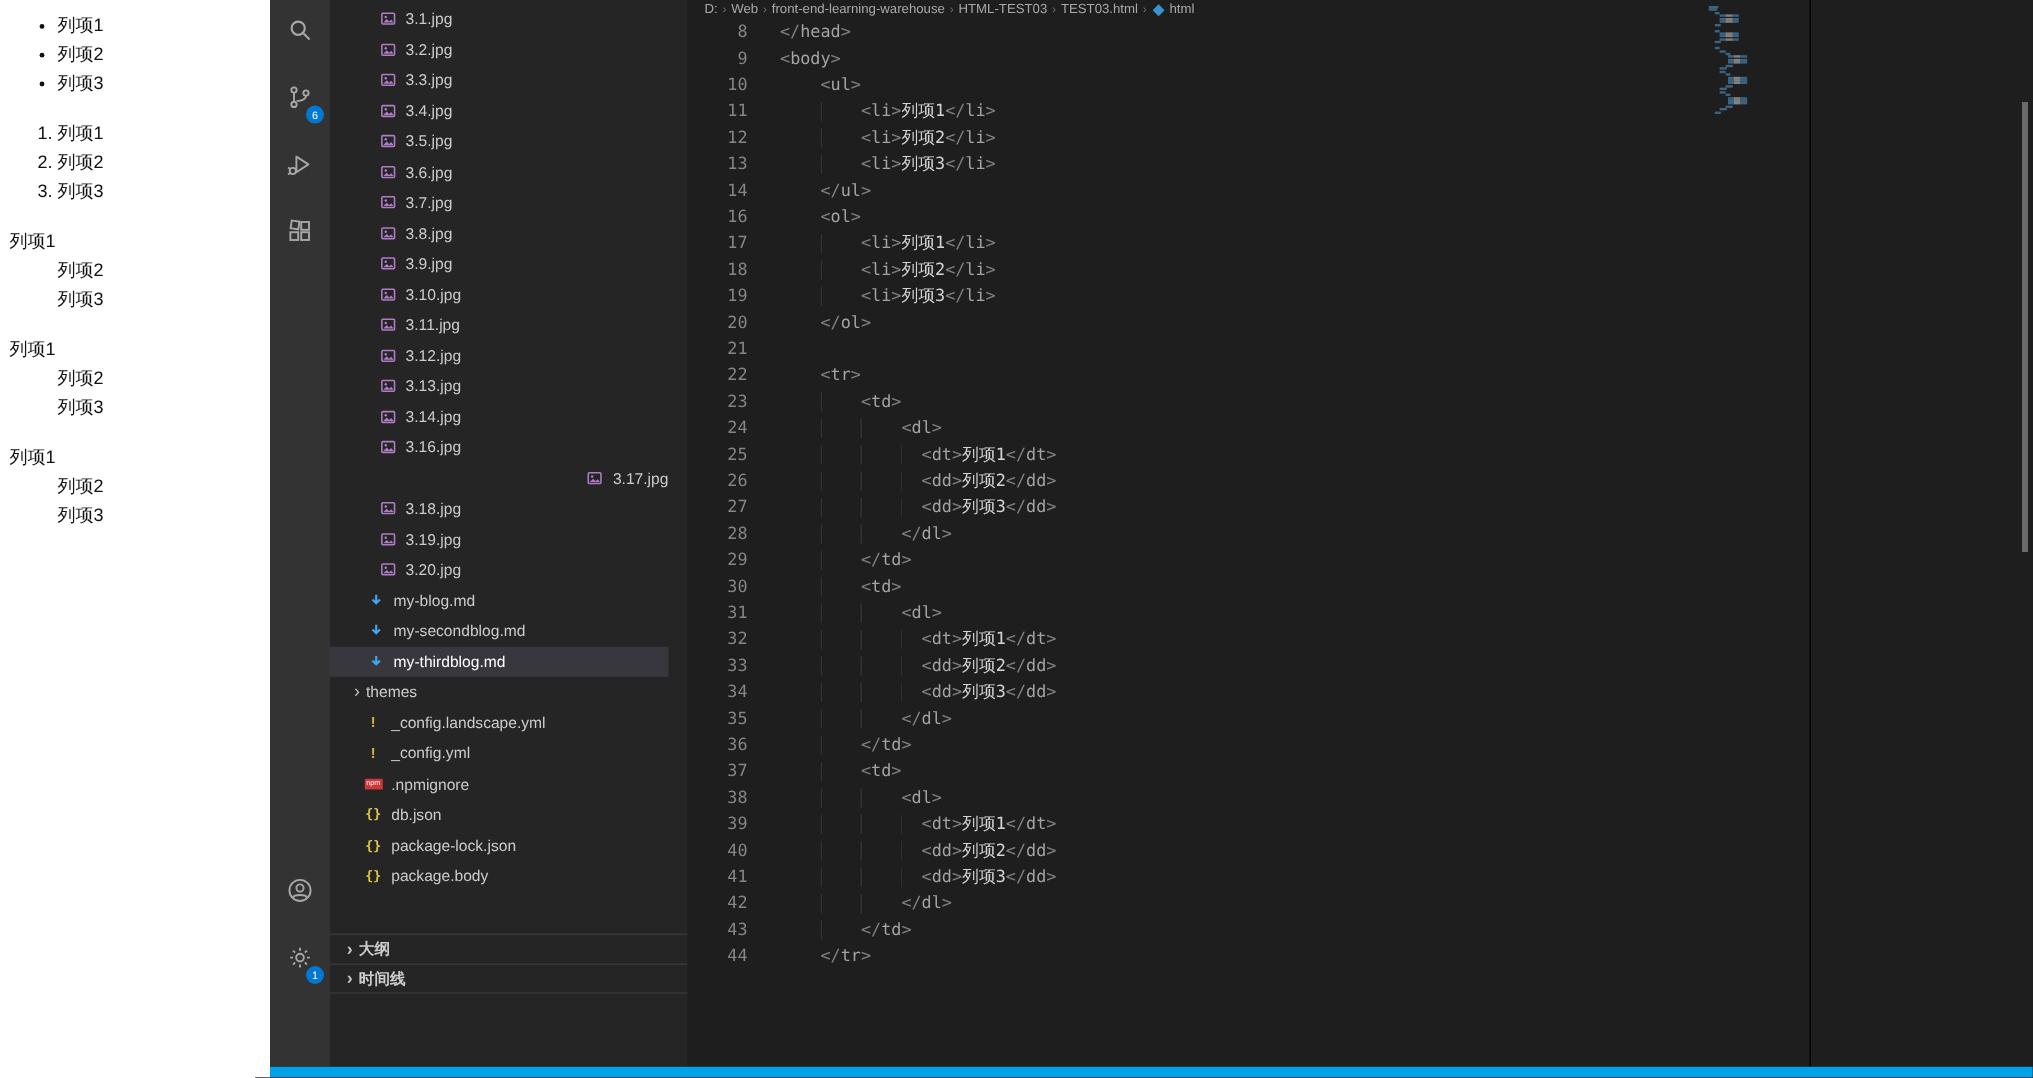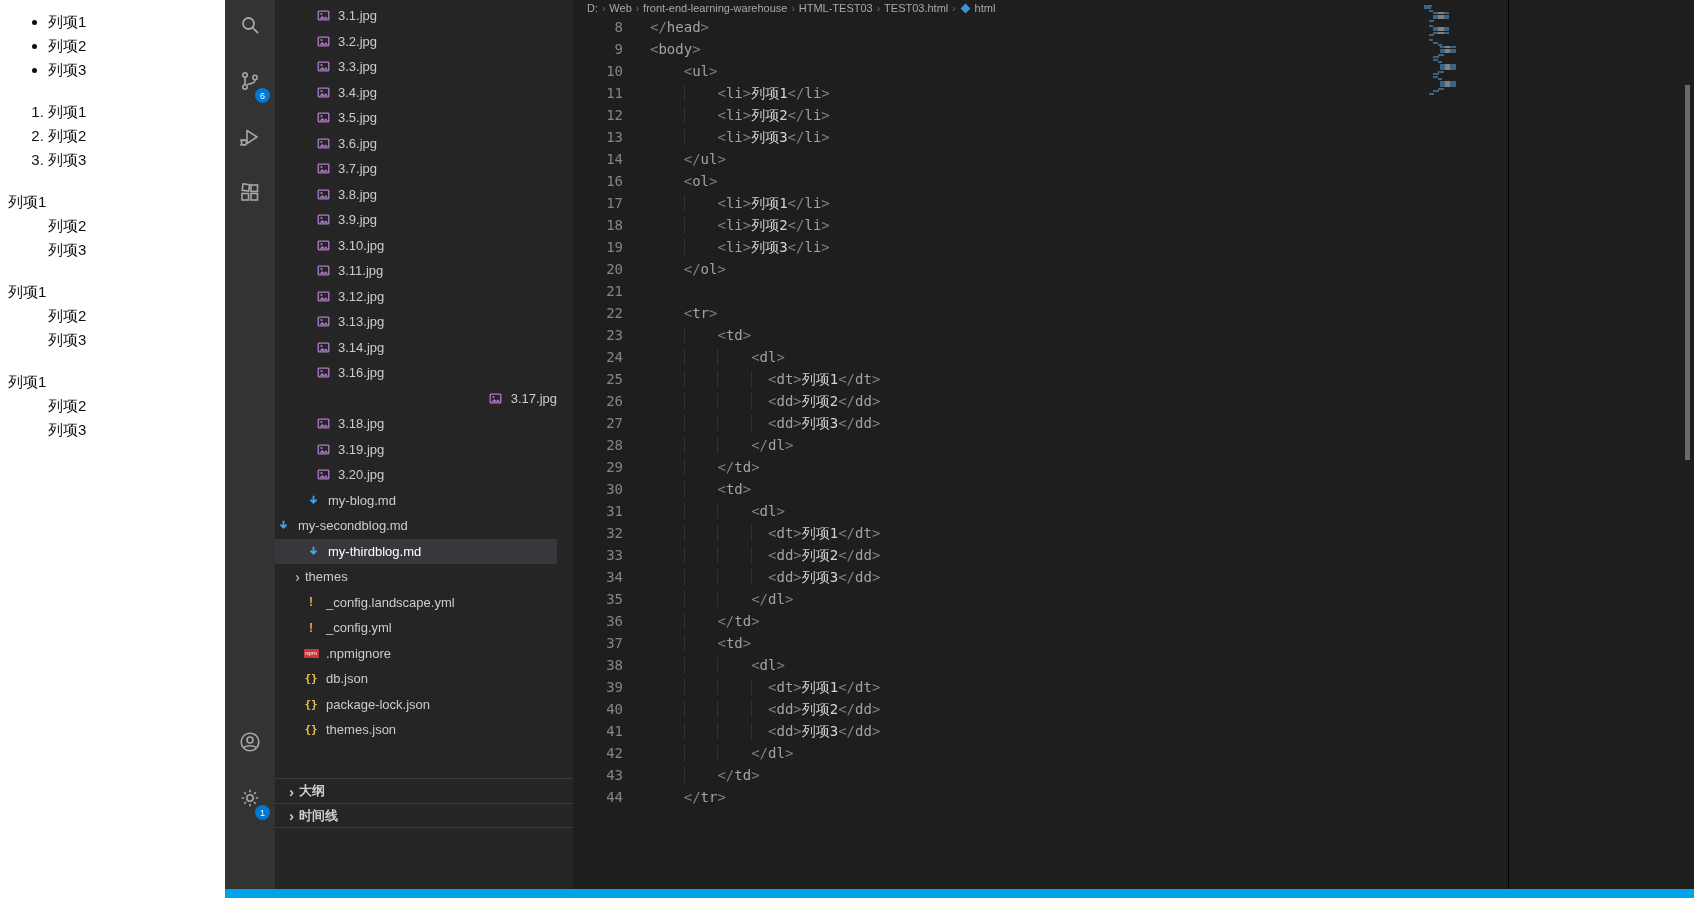--- a/index.html
+++ b/index.html
@@ -349,21 +349,21 @@
         <span>3.20.jpg</span>
       </div>
       <div class="row" style="padding-left: 30px;">
         <span class="ficon">
           <svg width="13" height="13" viewBox="0 0 16 16" fill="none" stroke="#42a5f5" stroke-width="2.2">
             <path d="M8 2v8M4.2 6.8L8 10.6l3.8-3.8"></path>
           </svg>
         </span>
         <span>my-blog.md</span>
       </div>
-      <div class="row" style="">
+      <div class="row" style="padding-left: 30px;">
         <span class="ficon">
           <svg width="13" height="13" viewBox="0 0 16 16" fill="none" stroke="#42a5f5" stroke-width="2.2">
             <path d="M8 2v8M4.2 6.8L8 10.6l3.8-3.8"></path>
           </svg>
         </span>
         <span>my-secondblog.md</span>
       </div>
       <div class="row sel" style="padding-left: 30px;">
         <span class="ficon">
           <svg width="13" height="13" viewBox="0 0 16 16" fill="none" stroke="#42a5f5" stroke-width="2.2">
@@ -403,21 +403,21 @@
       <div class="row" style="padding-left: 28px;">
         <span class="ficon">
           <span class="icon-json">{}</span>
         </span>
         <span>package-lock.json</span>
       </div>
       <div class="row" style="padding-left: 28px;">
         <span class="ficon">
           <span class="icon-json">{}</span>
         </span>
-        <span>themes.json</span>
+        <span>package.body</span>
       </div>
     </div>
   <div id="tree-sections">
       <div class="section">
         <span class="chev">›</span>
         <span>大纲</span>
       </div>
       <div class="section">
         <span class="chev">›</span>
         <span>时间线</span>

